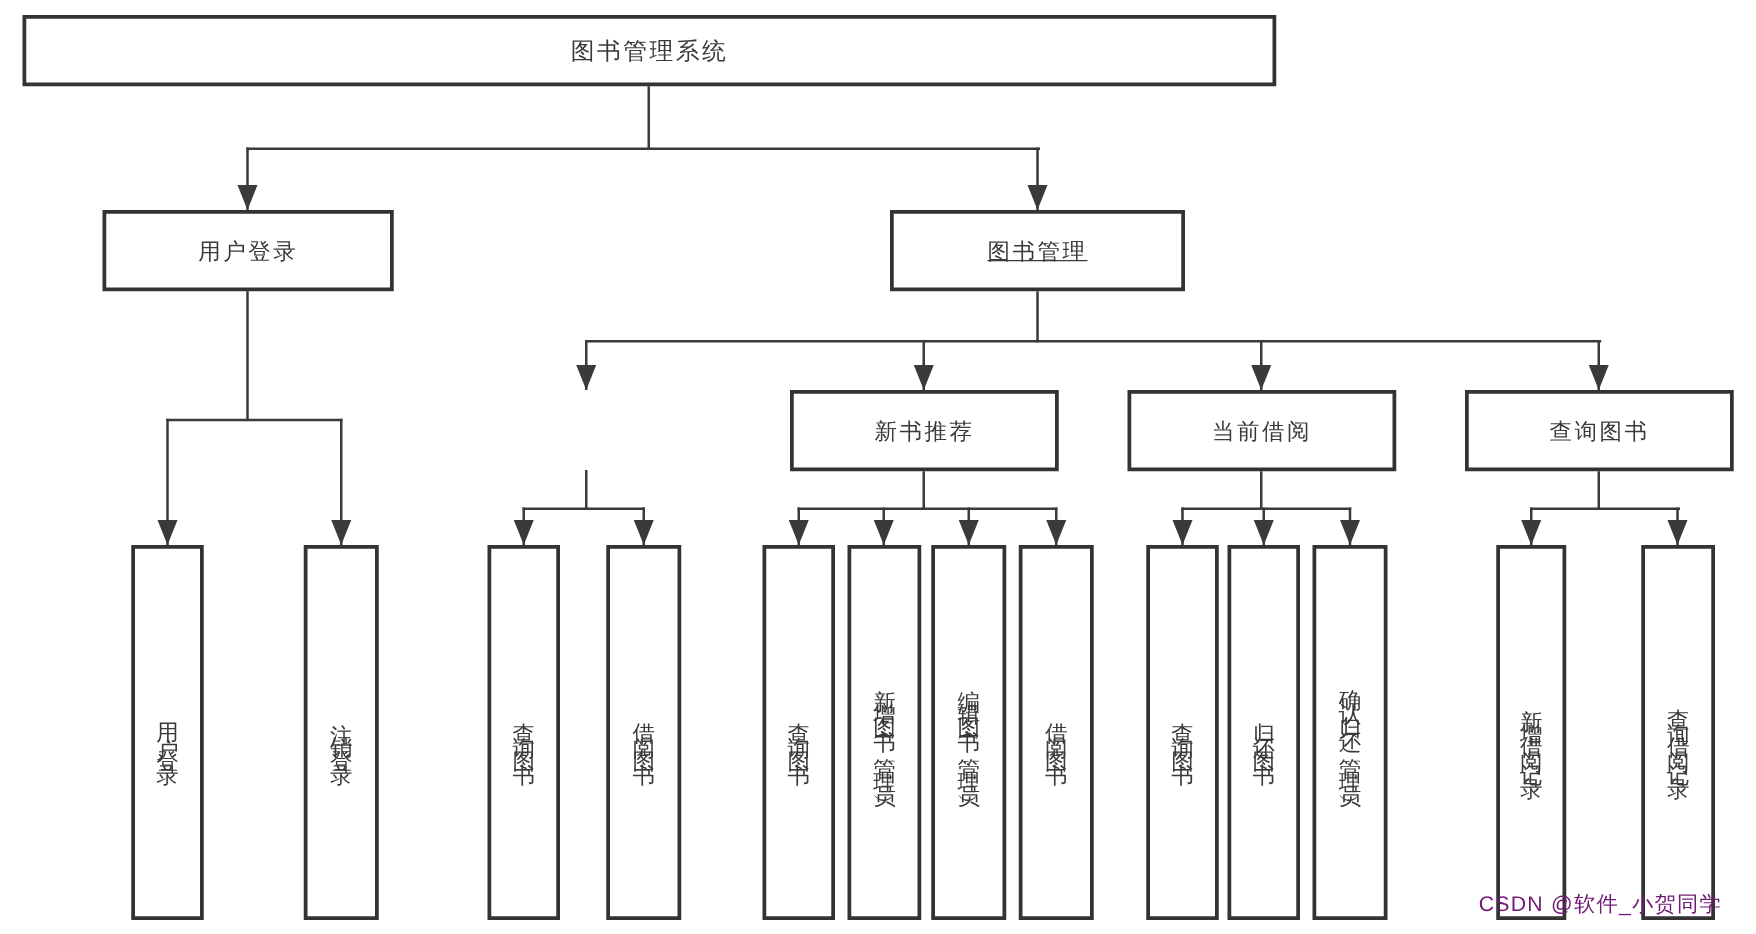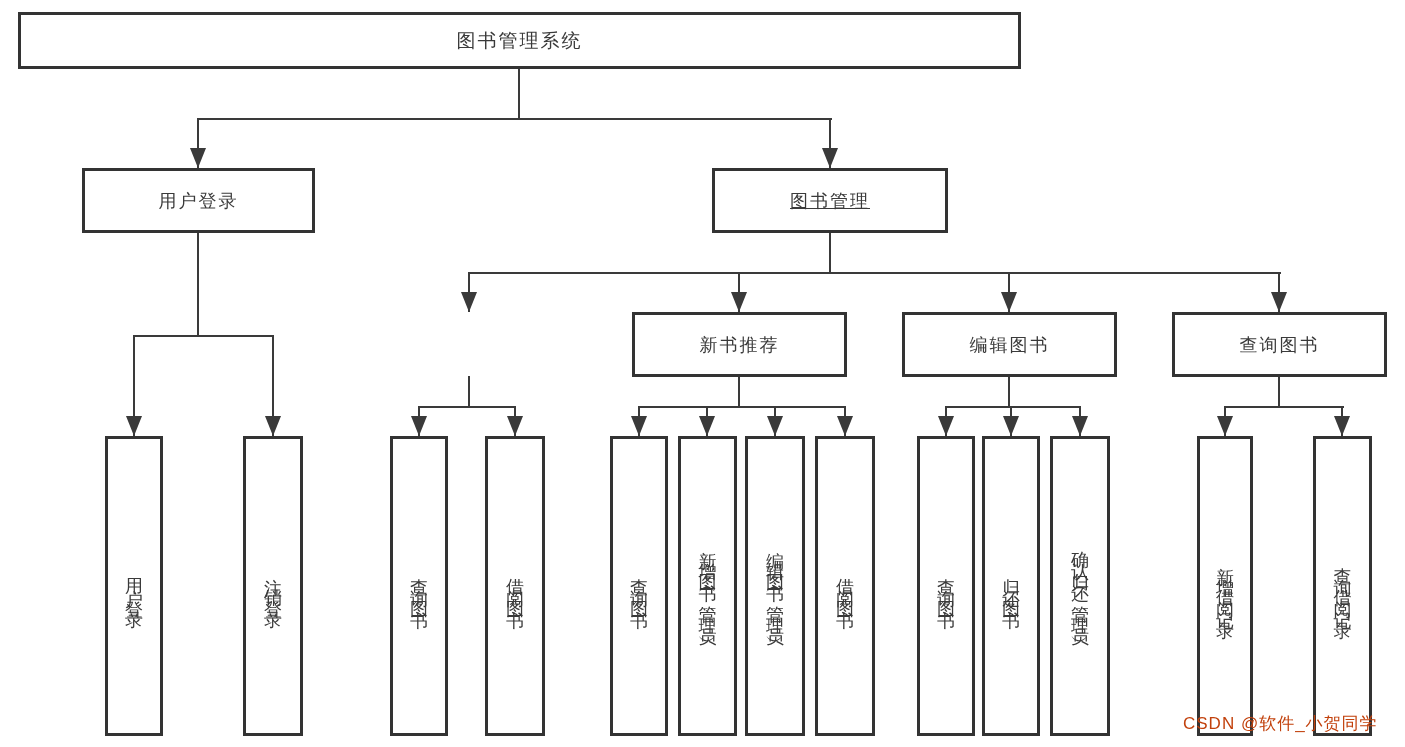--- a/index.html
+++ b/index.html
@@ -55,21 +55,21 @@
     height: 0;
     border-left: 8px solid transparent;
     border-right: 8px solid transparent;
     border-top: 20px solid #3a3a3a;
   }
   .watermark {
     position: absolute;
     left: 1183px;
     top: 712px;
     font-size: 17px;
-    color: #c2410c;
+    color: #701a75;
     letter-spacing: 1px;
     white-space: nowrap;
     z-index: 5;
   }
 </style>
 </head>
 <body>
 
 <div class="canvas">
 
@@ -140,21 +140,21 @@
     <span>用户登录</span>
   </div>
   <div class="node hbox" style="left:712px; top:168px; width:236px; height:65px;text-decoration:underline;">
     <span>图书管理</span>
   </div>
 
   <div class="node hbox" style="left:632px; top:312px; width:215px; height:65px;">
     <span>新书推荐</span>
   </div>
   <div class="node hbox" style="left:902px; top:312px; width:215px; height:65px;">
-    <span>编辑图书</span>
+    <span>当前借阅</span>
   </div>
   <div class="node hbox" style="left:1172px; top:312px; width:215px; height:65px;">
     <span>查询图书</span>
   </div>
 
   <div class="node leaf" style="left:105px; top:436px; width:58px; height:300px;">
     <span>用户登录</span>
   </div>
   <div class="node leaf" style="left:243px; top:436px; width:60px; height:300px;">
     <span>注销登录</span>

